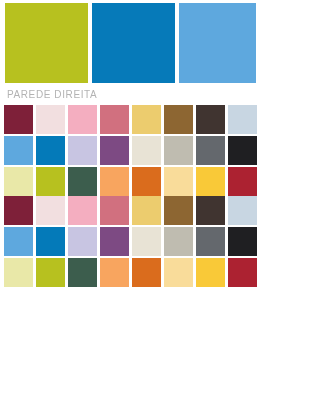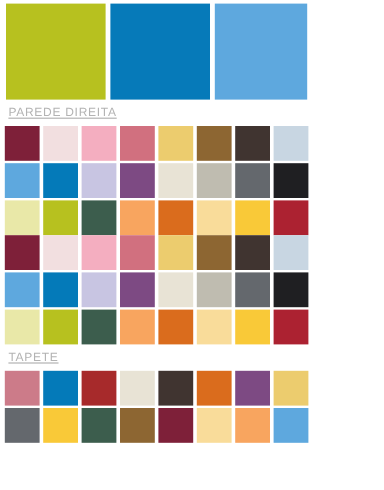--- a/index.html
+++ b/index.html
@@ -41,21 +41,20 @@
     padding: 0;
   }
   .section-label {
     font-size: 10px;
     letter-spacing: 0.6px;
     color: #b3b3b3;
     padding: 6px 0 4px 7px;
     text-transform: uppercase;
     line-height: 12px;
     white-space: nowrap;
-    text-decoration: underline;
   }
 
   
   .swatch-grid {
     display: grid;
     grid-template-columns: repeat(8, 29px);
     gap: 2px 3px;
     padding: 0 0 0 4px;
     box-sizing: border-box;
   }
@@ -127,36 +126,15 @@
           <div class="swatch" style="background: rgb(233, 232, 168);"></div>
           <div class="swatch" style="background: rgb(183, 193, 31);"></div>
           <div class="swatch" style="background: rgb(60, 93, 77);"></div>
           <div class="swatch" style="background: rgb(248, 165, 95);"></div>
           <div class="swatch" style="background: rgb(218, 108, 29);"></div>
           <div class="swatch" style="background: rgb(249, 220, 154);"></div>
           <div class="swatch" style="background: rgb(249, 201, 56);"></div>
           <div class="swatch" style="background: rgb(172, 34, 49);"></div>
         </div>
       </div>
-      <div class="section">
-        <div class="section-label">TAPETE</div>
-        <div class="swatch-grid">
-          <div class="swatch" style="background: rgb(204, 123, 137);"></div>
-          <div class="swatch" style="background: rgb(4, 122, 185);"></div>
-          <div class="swatch" style="background: rgb(167, 42, 43);"></div>
-          <div class="swatch" style="background: rgb(232, 227, 213);"></div>
-          <div class="swatch" style="background: rgb(64, 52, 48);"></div>
-          <div class="swatch" style="background: rgb(218, 108, 29);"></div>
-          <div class="swatch" style="background: rgb(125, 74, 131);"></div>
-          <div class="swatch" style="background: rgb(236, 204, 110);"></div>
-          <div class="swatch" style="background: rgb(100, 104, 109);"></div>
-          <div class="swatch" style="background: rgb(249, 201, 56);"></div>
-          <div class="swatch" style="background: rgb(60, 93, 77);"></div>
-          <div class="swatch" style="background: rgb(141, 102, 50);"></div>
-          <div class="swatch" style="background: rgb(126, 32, 57);"></div>
-          <div class="swatch" style="background: rgb(249, 220, 154);"></div>
-          <div class="swatch" style="background: rgb(248, 165, 95);"></div>
-          <div class="swatch" style="background: rgb(94, 168, 222);"></div>
-        </div>
-      </div>
     </div>
 
 </div>
 
 </body></html>

